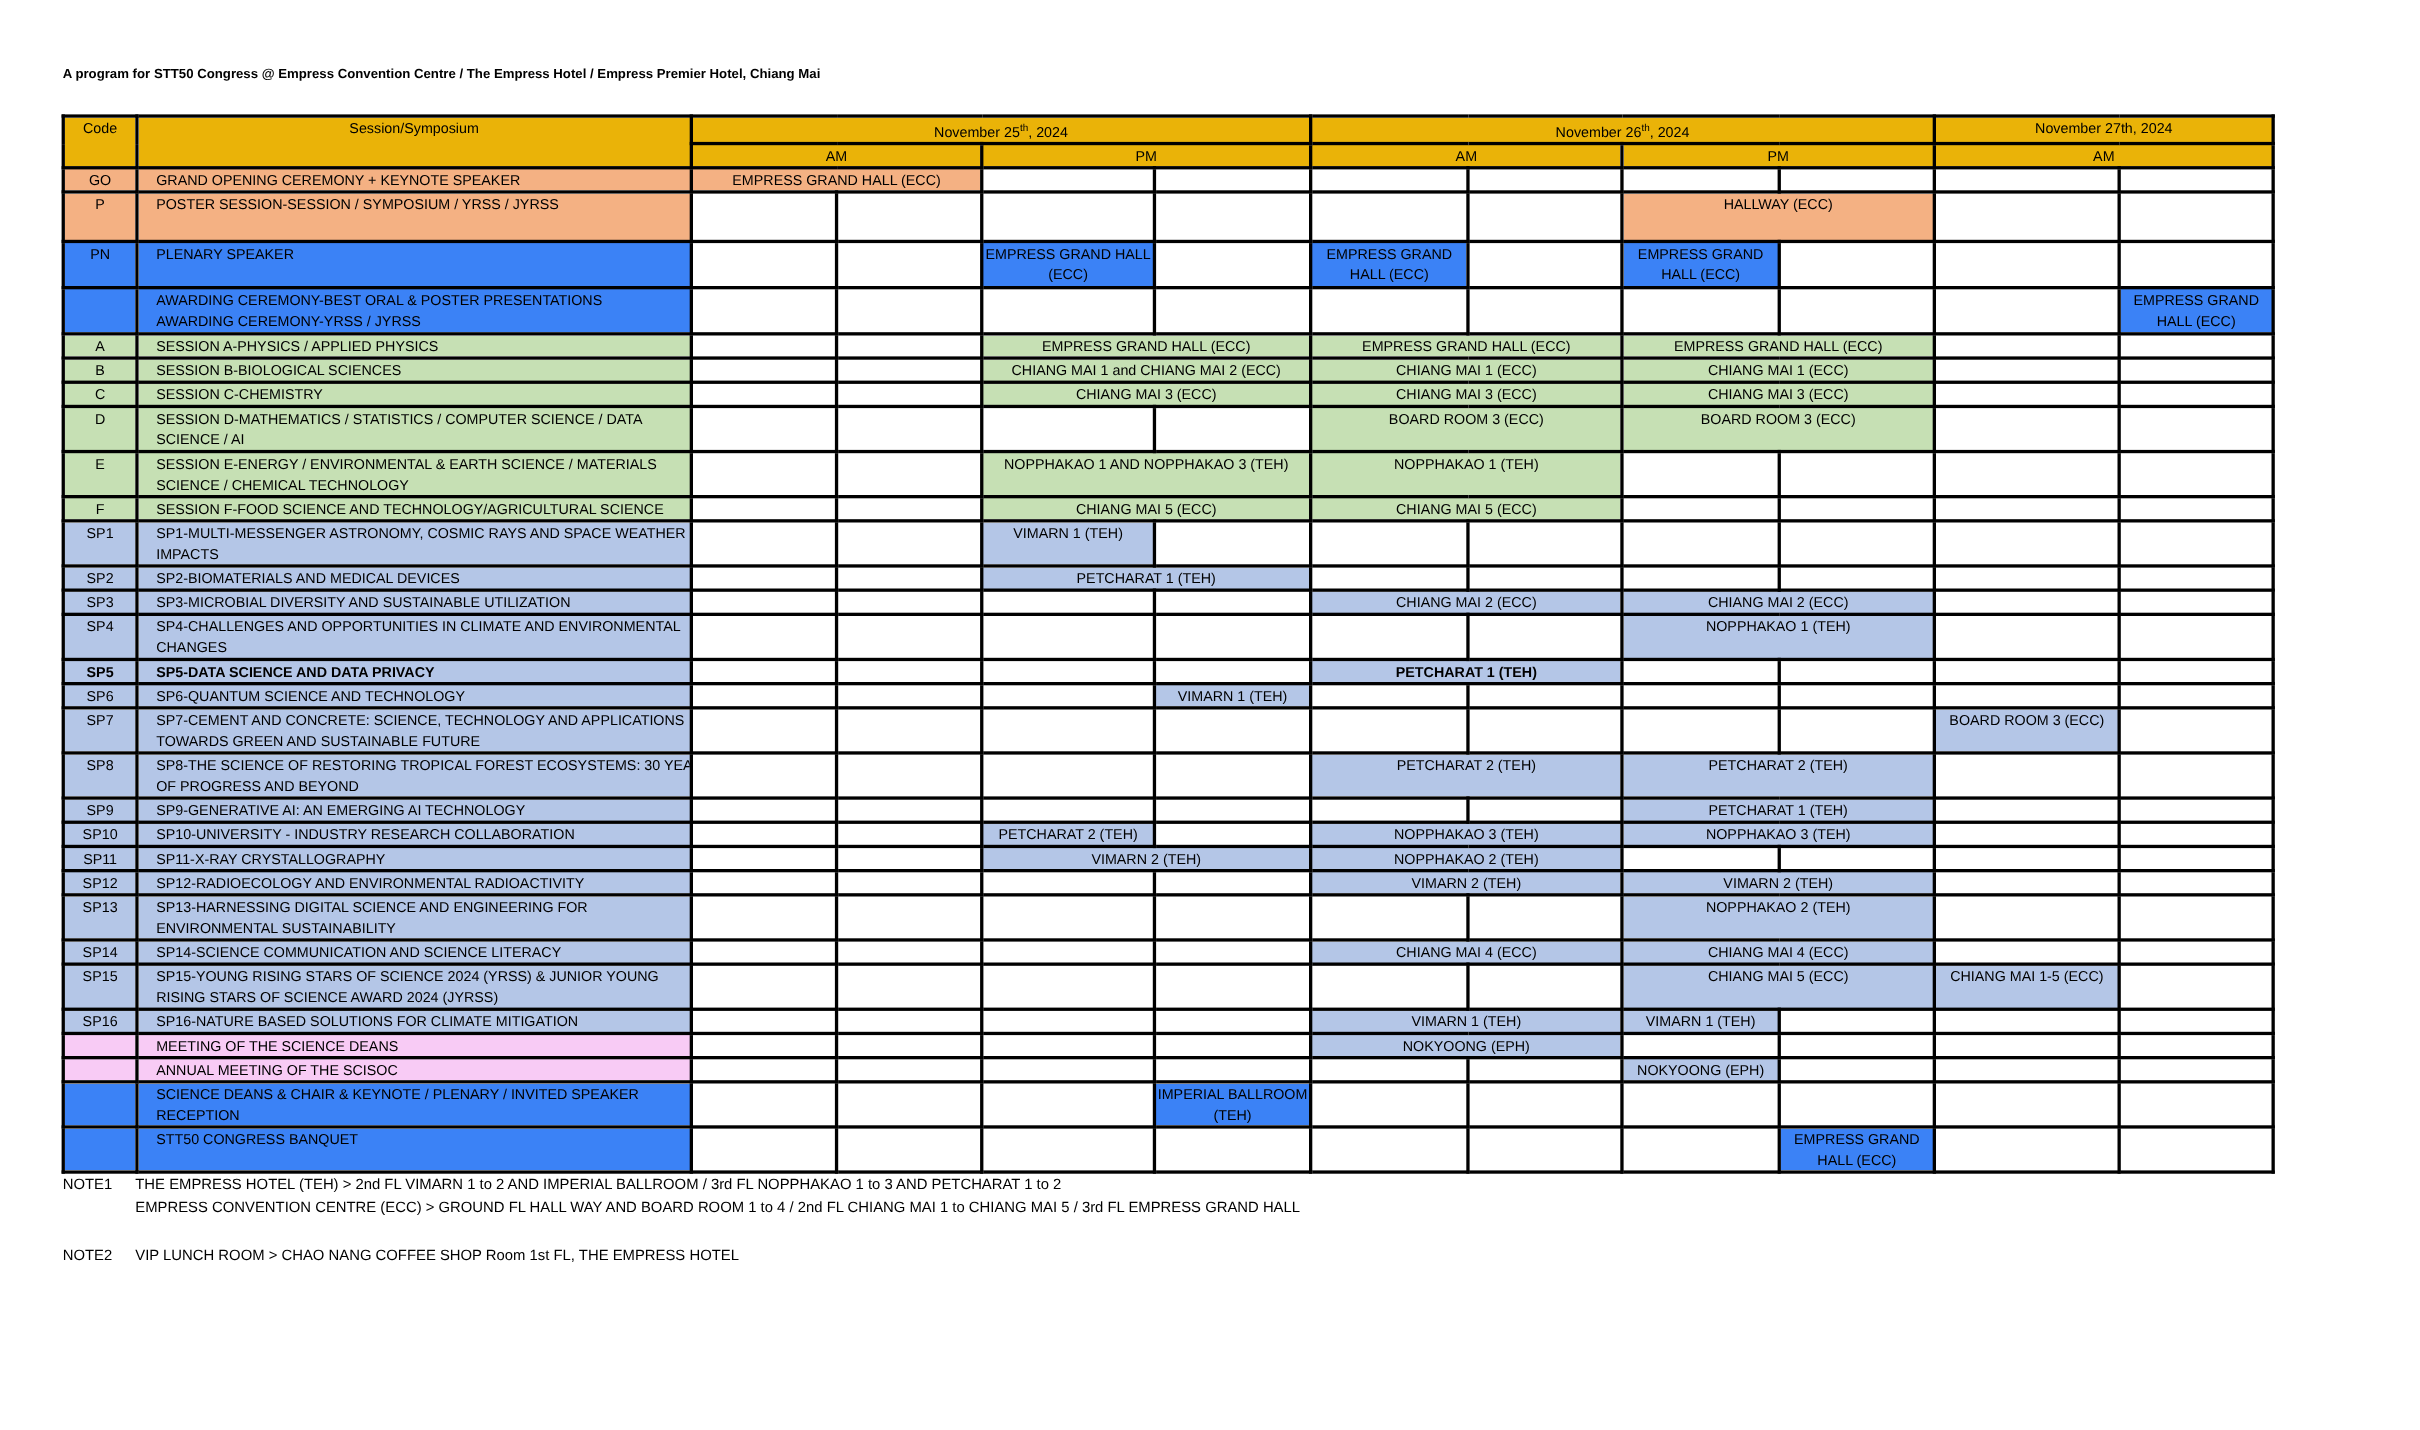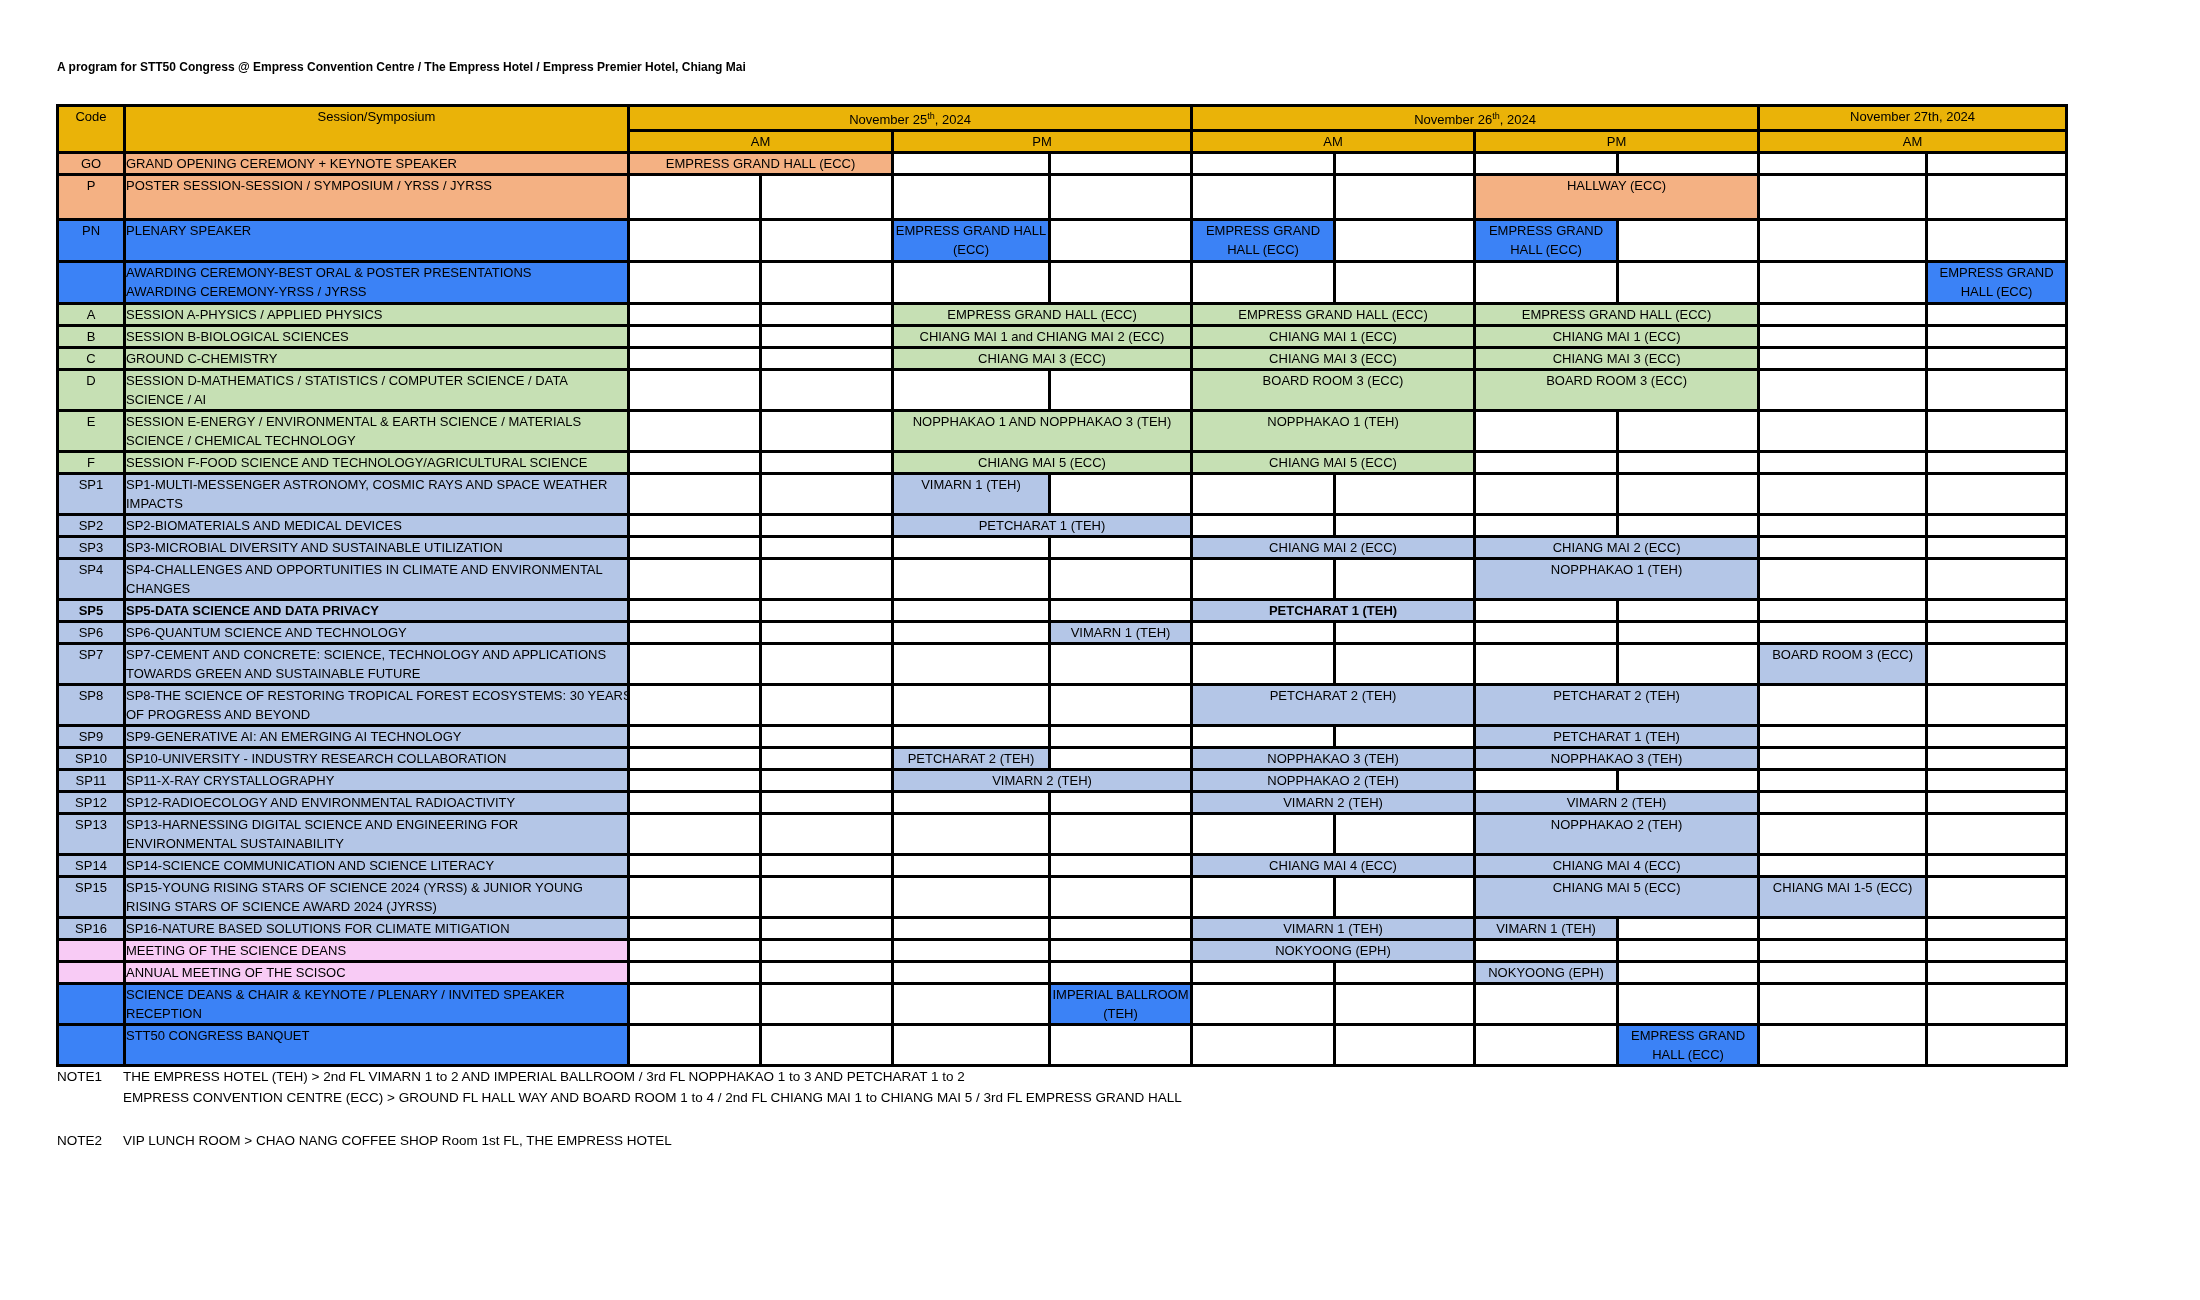--- a/index.html
+++ b/index.html
@@ -4,21 +4,21 @@
 <style>
   html,body{margin:0;padding:0;background:#fff;}
   body{width:2200px;height:1300px;position:relative;font-family:"Liberation Sans",sans-serif;color:#000;}
   .page-title{position:absolute;left:57px;top:60px;font-size:12px;font-weight:bold;white-space:nowrap;}
   table.program{position:absolute;left:56px;top:104px;border-collapse:collapse;table-layout:fixed;width:2009px;}
   table.program td{border:3px solid #000;font-size:13px;line-height:19px;overflow:hidden;vertical-align:top;padding:0;}
   td.hdr{background:#eab308;text-align:center;vertical-align:middle;font-weight:normal;}
   td.hdr sup{font-size:9px;}
   td.code{text-align:center;margin-top:36px;}
   td.session{text-align:left;padding:0 4px;}
-  td.session div{white-space:nowrap;}
+  td.session div{white-space:nowrap;margin-left:16px;}
   td.venue{text-align:center;padding:0 5px;}
   td.s1{border-right-width:2px;}
   td.s2{border-left-width:2px;}
   .bg-orange{background:#f4b183;}
   .bg-yellow{background:#3b82f6;}
   .bg-green{background:#c6e0b4;}
   .bg-blue{background:#b4c6e7;}
   .bg-pink{background:#f8cbf5;}
   .notes{position:absolute;left:57px;top:1066px;font-size:13.5px;}
   .note{display:flex;margin-bottom:22px;}
@@ -147,21 +147,21 @@
         <td class="venue s2"></td>
         <td class="venue bg-green" colspan="2">CHIANG MAI 1 and CHIANG MAI 2 (ECC)</td>
         <td class="venue bg-green" colspan="2">CHIANG MAI 1 (ECC)</td>
         <td class="venue bg-green" colspan="2">CHIANG MAI 1 (ECC)</td>
         <td class="venue s1"></td>
         <td class="venue s2"></td>
       </tr>
       <tr style="height: 21px;">
         <td class="code bg-green">C</td>
         <td class="session bg-green">
-          <div>GROUND C-CHEMISTRY</div>
+          <div>SESSION C-CHEMISTRY</div>
         </td>
         <td class="venue s1"></td>
         <td class="venue s2"></td>
         <td class="venue bg-green" colspan="2">CHIANG MAI 3 (ECC)</td>
         <td class="venue bg-green" colspan="2">CHIANG MAI 3 (ECC)</td>
         <td class="venue bg-green" colspan="2">CHIANG MAI 3 (ECC)</td>
         <td class="venue s1"></td>
         <td class="venue s2"></td>
       </tr>
       <tr style="height: 41px;">

